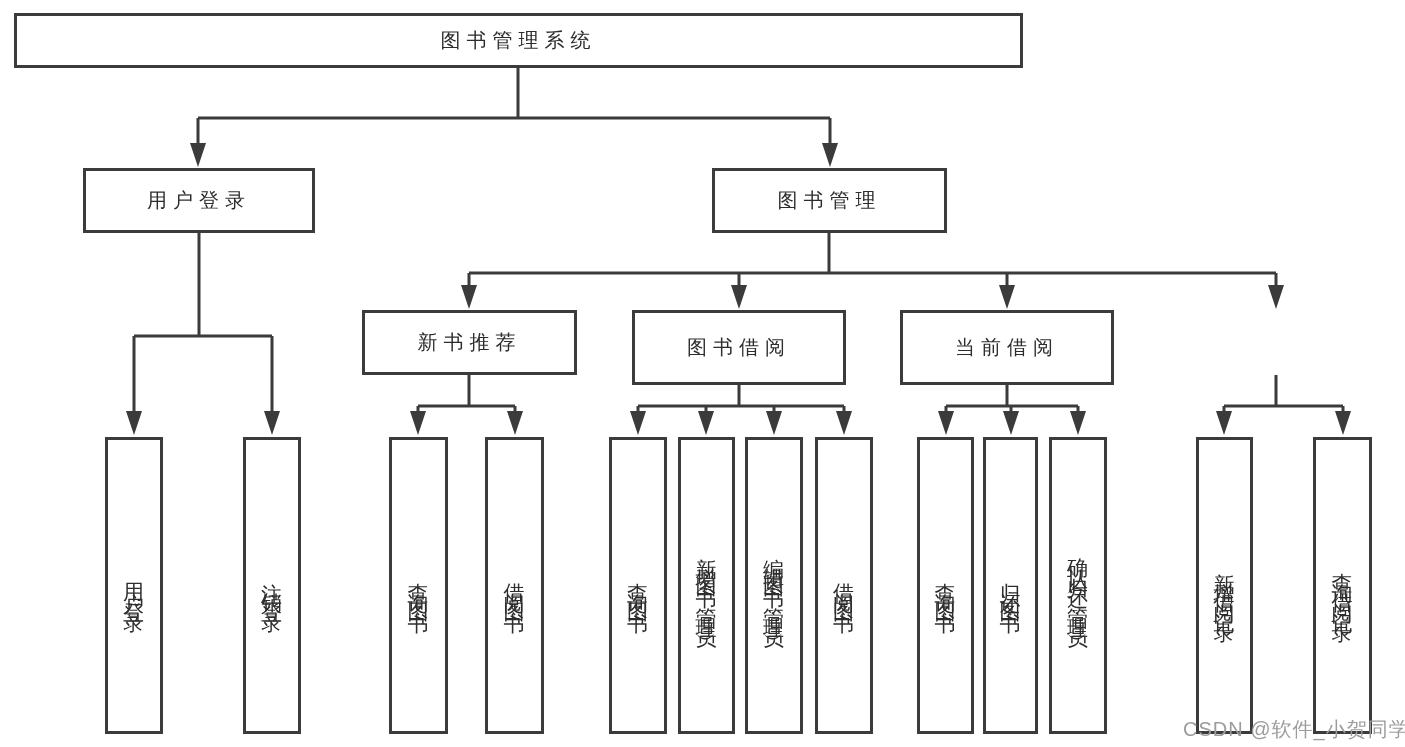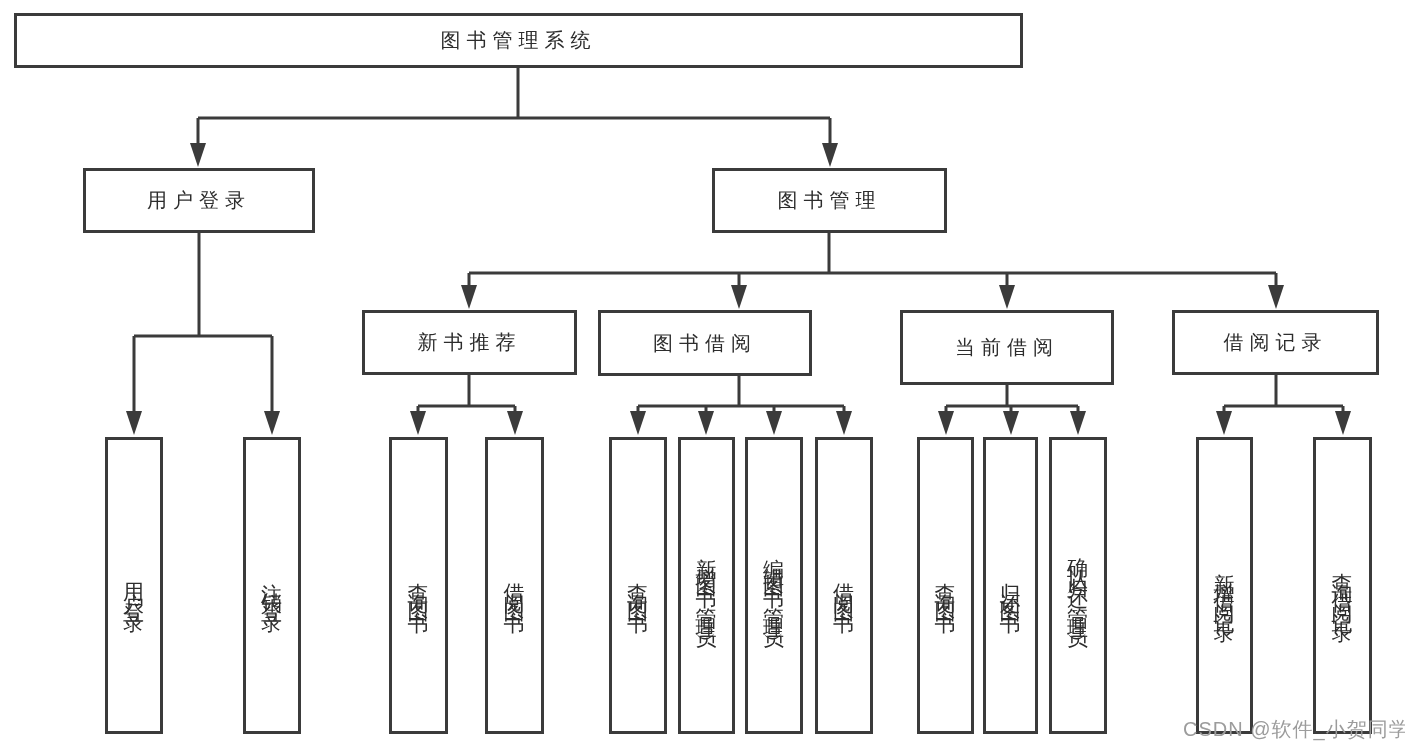--- a/index.html
+++ b/index.html
@@ -86,23 +86,22 @@
       <polygon points="1335,411 1351,411 1343,435"></polygon>
     </g>
   </svg>
 
   <div class="node" style="left:14px;top:13px;width:1009px;height:55px">图书管理系统</div>
 
   <div class="node" style="left:83px;top:168px;width:232px;height:65px">用户登录</div>
   <div class="node" style="left:712px;top:168px;width:235px;height:65px">图书管理</div>
 
   <div class="node" style="left:362px;top:310px;width:215px;height:65px">新书推荐</div>
-  <div class="node" style="left:598px;top:310px;width:214px;height:66px">图书借阅</div>
+  <div class="node" style="left:632px;top:310px;width:214px;height:75px">图书借阅</div>
   <div class="node" style="left:900px;top:310px;width:214px;height:75px">当前借阅</div>
-  <div class="node" style="left:1172px;top:310px;width:207px;height:65px">借阅记录</div>
 
   <div class="leaf" style="left:105px;width:58px">
     <span class="vtext">用户登录</span>
   </div>
   <div class="leaf" style="left:243px;width:58px">
     <span class="vtext">注销登录</span>
   </div>
   <div class="leaf" style="left:389px;width:59px">
     <span class="vtext">查询图书</span>
   </div>

